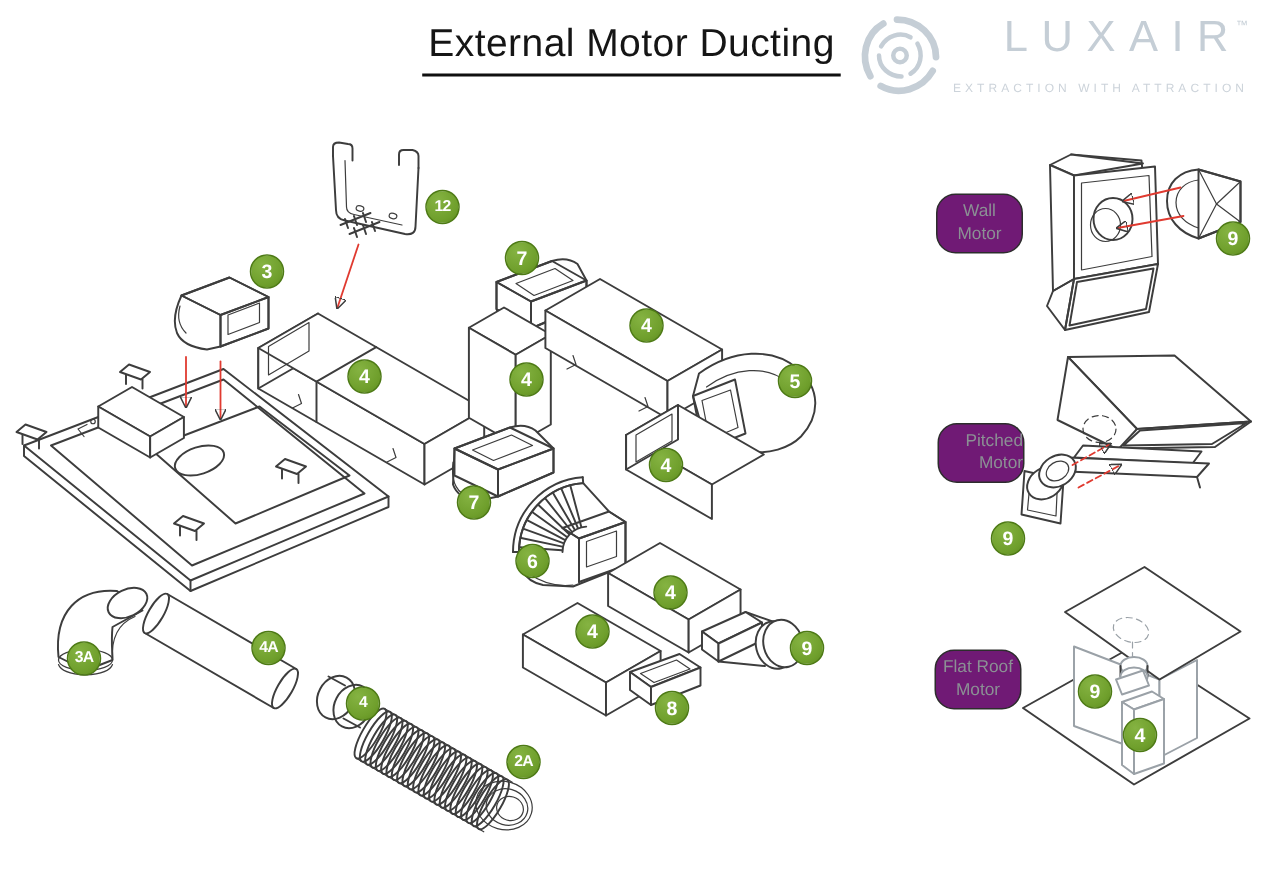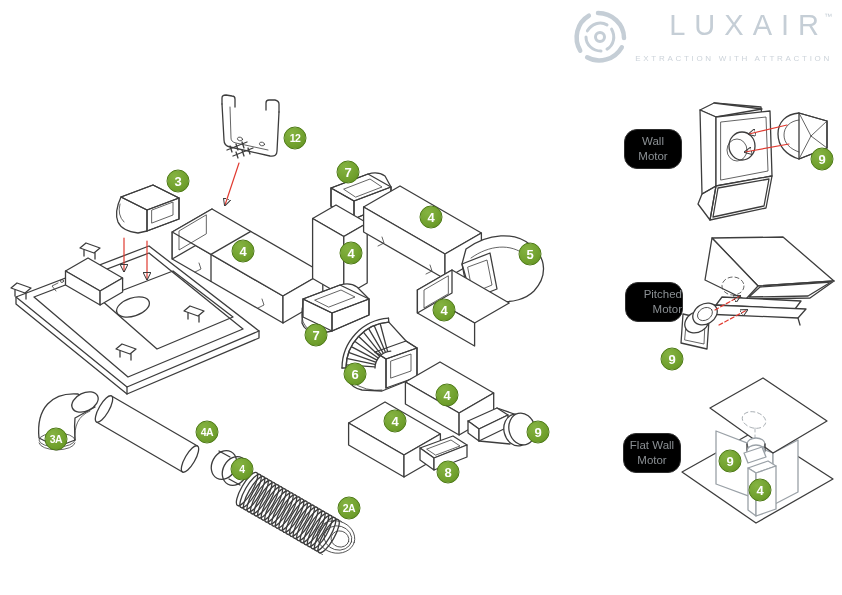--- a/index.html
+++ b/index.html
@@ -28,21 +28,21 @@
   #art .reddash{stroke-dasharray:4 2.5;}
   
   .badge{position:absolute;z-index:3;transform:translate(-50%,-50%);
          width:23px;height:23px;border-radius:50%;
          background:radial-gradient(circle at 35% 28%, #85b342 0%, #6f9f2c 65%, #5d8a20 100%);
          border:1px solid #4d7a15;color:#fff;font-weight:bold;font-size:13px;
          line-height:21px;text-align:center;box-sizing:border-box;}
   .badge-wide{font-size:10.5px;letter-spacing:-.5px;}
   
   .motor-label{position:absolute;z-index:3;width:56px;height:38px;
-         border:1.6px solid #2d2d2d;border-radius:13px;background:#000000;
+         border:1.6px solid #2d2d2d;border-radius:13px;background:#701a75;
          display:flex;flex-direction:column;align-items:center;justify-content:center;
          color:#8b9094;font-size:11.5px;line-height:1.3;text-align:center;}
   .ml-wall{left:624px;top:129px;}
   .ml-pitched{left:625px;top:282px;align-items:flex-end;}
   .ml-flat{left:623px;top:433px;}
 </style>
 </head>
 <body>
 
 <div class="stage">
@@ -350,20 +350,21 @@
       <line class="red" x1="124" y1="238" x2="124" y2="271" marker-end="url(#arr)"></line>
       <line class="red" x1="147" y1="241" x2="147" y2="279" marker-end="url(#arr)"></line>
       <line class="red" x1="239" y1="163" x2="225" y2="205" marker-end="url(#arr)"></line>
       <line class="red" x1="787" y1="125" x2="749" y2="134" marker-end="url(#arr)"></line>
       <line class="red" x1="789" y1="144" x2="745" y2="152" marker-end="url(#arr)"></line>
       <line class="red reddash" x1="715" y1="310" x2="740" y2="296" marker-end="url(#arr)"></line>
       <line class="red reddash" x1="719" y1="325" x2="747" y2="310" marker-end="url(#arr)"></line>
     </g>
   </svg>
 
+  <div class="title">External Motor Ducting</div>
 
   <div class="logo">
     <svg width="58" height="58" viewBox="0 0 58 58">
       <g transform="translate(29,29)" fill="none" stroke="#c5ced6" stroke-linecap="round">
         <g stroke-width="4.5">
           <path d="M -2,-24 C 12,-24 24,-13 24,1"></path>
           <g transform="rotate(120)">
               <path d="M -2,-24 C 12,-24 24,-13 24,1"></path>
             </g>
           <g transform="rotate(240)">
@@ -393,41 +394,41 @@
 
   <div class="motor-label ml-wall">
     <span>Wall</span>
     <span>Motor</span>
   </div>
   <div class="motor-label ml-pitched">
     <span>Pitched</span>
     <span>Motor</span>
   </div>
   <div class="motor-label ml-flat">
-    <span>Flat Wall</span>
+    <span>Flat Roof</span>
     <span>Motor</span>
   </div>
 
   <div id="badge-layer">
       <span class="badge" style="left: 178px; top: 181px;">3</span>
       <span class="badge badge-wide" style="left: 295px; top: 138px;">12</span>
       <span class="badge" style="left: 348px; top: 172px;">7</span>
       <span class="badge" style="left: 243px; top: 251px;">4</span>
       <span class="badge" style="left: 351px; top: 253px;">4</span>
       <span class="badge" style="left: 431px; top: 217px;">4</span>
       <span class="badge" style="left: 530px; top: 254px;">5</span>
       <span class="badge" style="left: 316px; top: 335px;">7</span>
       <span class="badge" style="left: 444px; top: 310px;">4</span>
       <span class="badge" style="left: 355px; top: 374px;">6</span>
       <span class="badge" style="left: 447px; top: 395px;">4</span>
       <span class="badge" style="left: 395px; top: 421px;">4</span>
       <span class="badge" style="left: 538px; top: 432px;">9</span>
       <span class="badge" style="left: 448px; top: 472px;">8</span>
       <span class="badge badge-wide" style="left: 56px; top: 439px;">3A</span>
-      <span class="badge badge-wide" style="left: 179px; top: 432px; margin-left: 28px;">4A</span>
+      <span class="badge badge-wide" style="left: 179px; top: 432px;">4A</span>
       <span class="badge badge-wide" style="left: 242px; top: 469px;">4</span>
       <span class="badge badge-wide" style="left: 313px; top: 508px; margin-left: 36px;">2A</span>
       <span class="badge" style="left: 822px; top: 159px;">9</span>
       <span class="badge" style="left: 672px; top: 359px;">9</span>
       <span class="badge" style="left: 730px; top: 461px;">9</span>
       <span class="badge" style="left: 760px; top: 490px;">4</span>
     </div>
 </div>
 
 </body></html>

